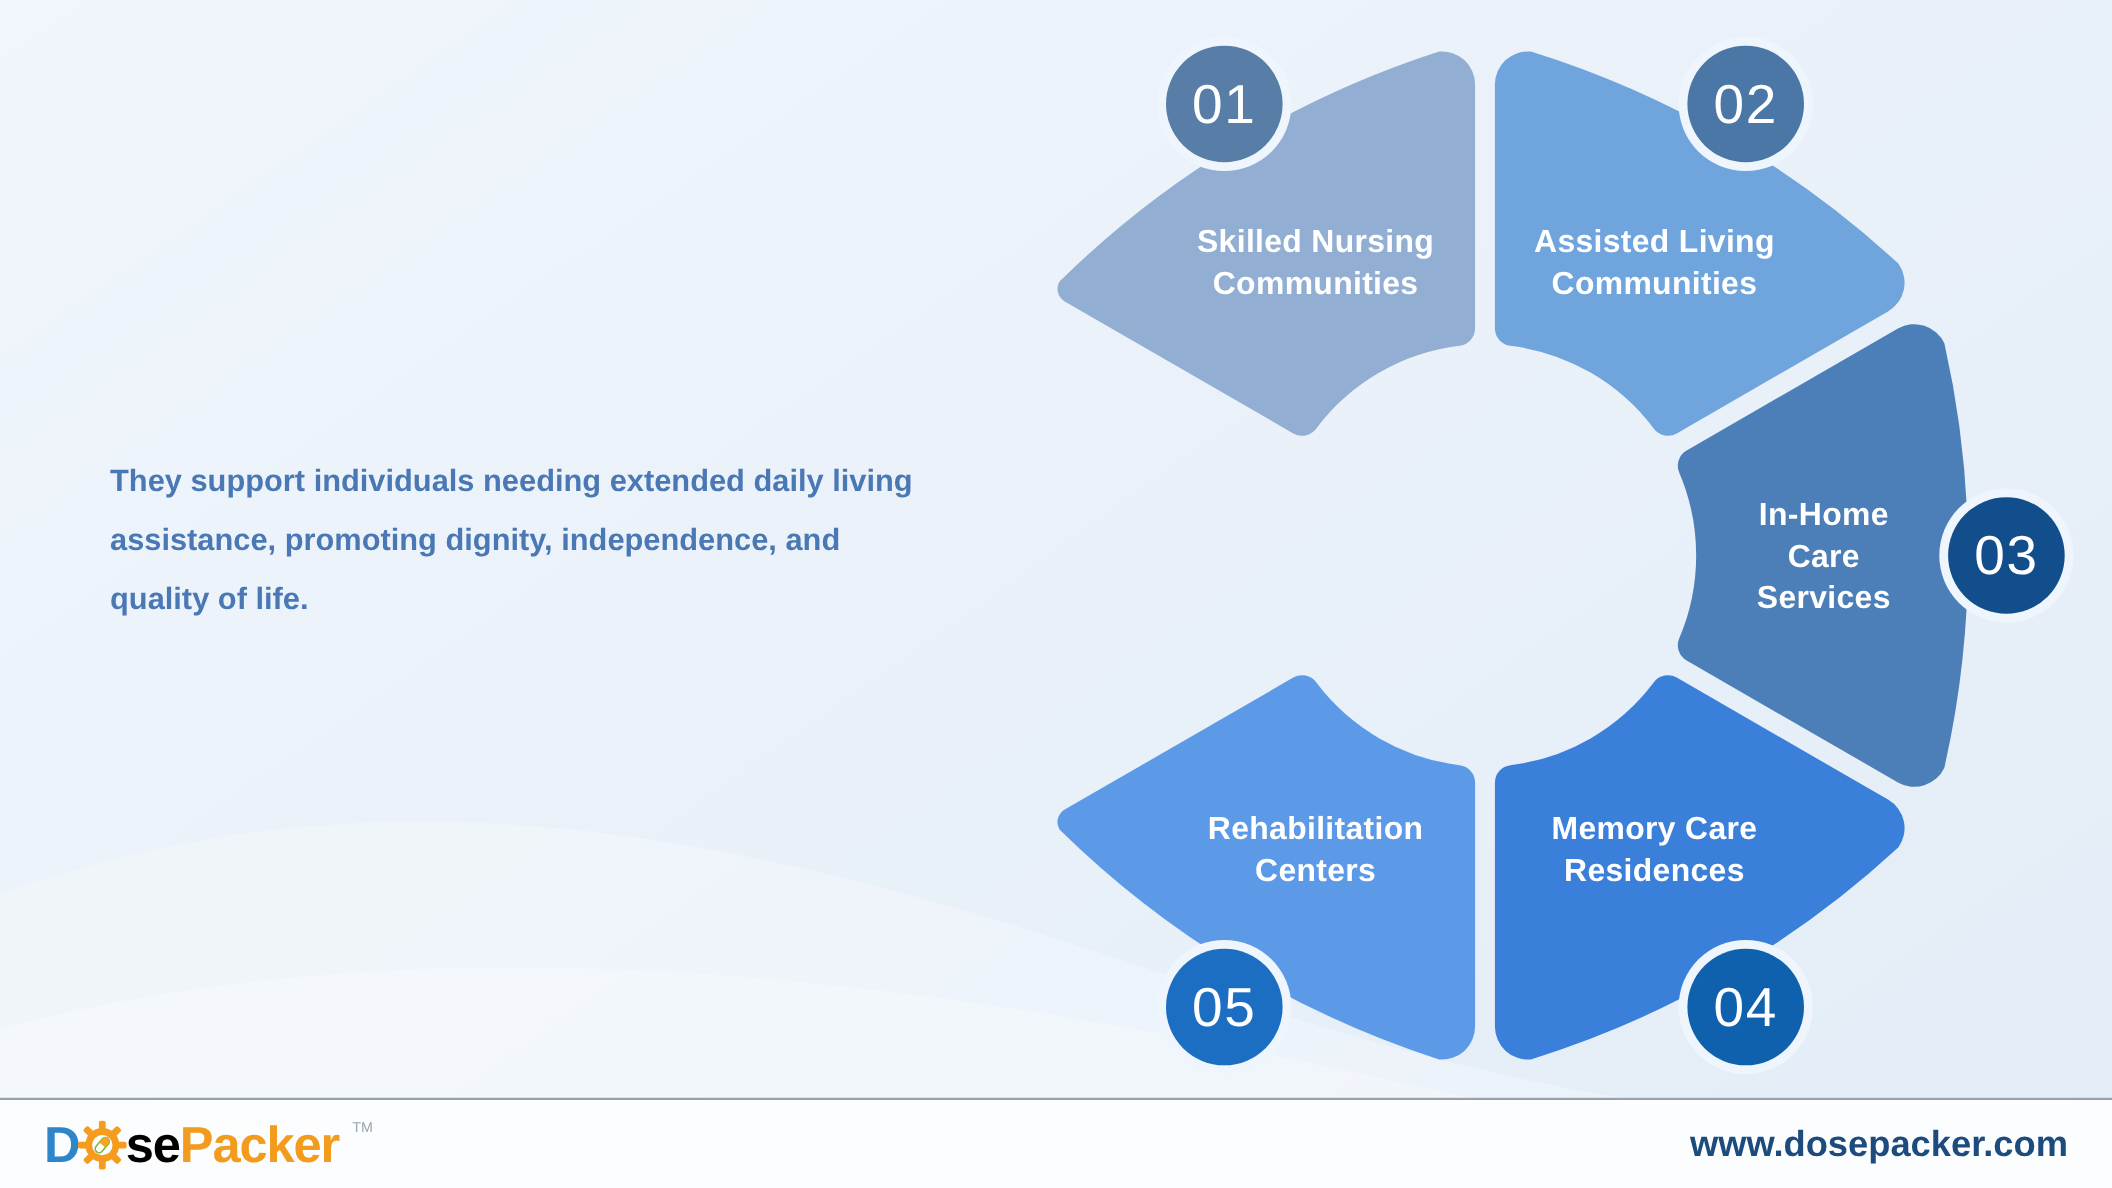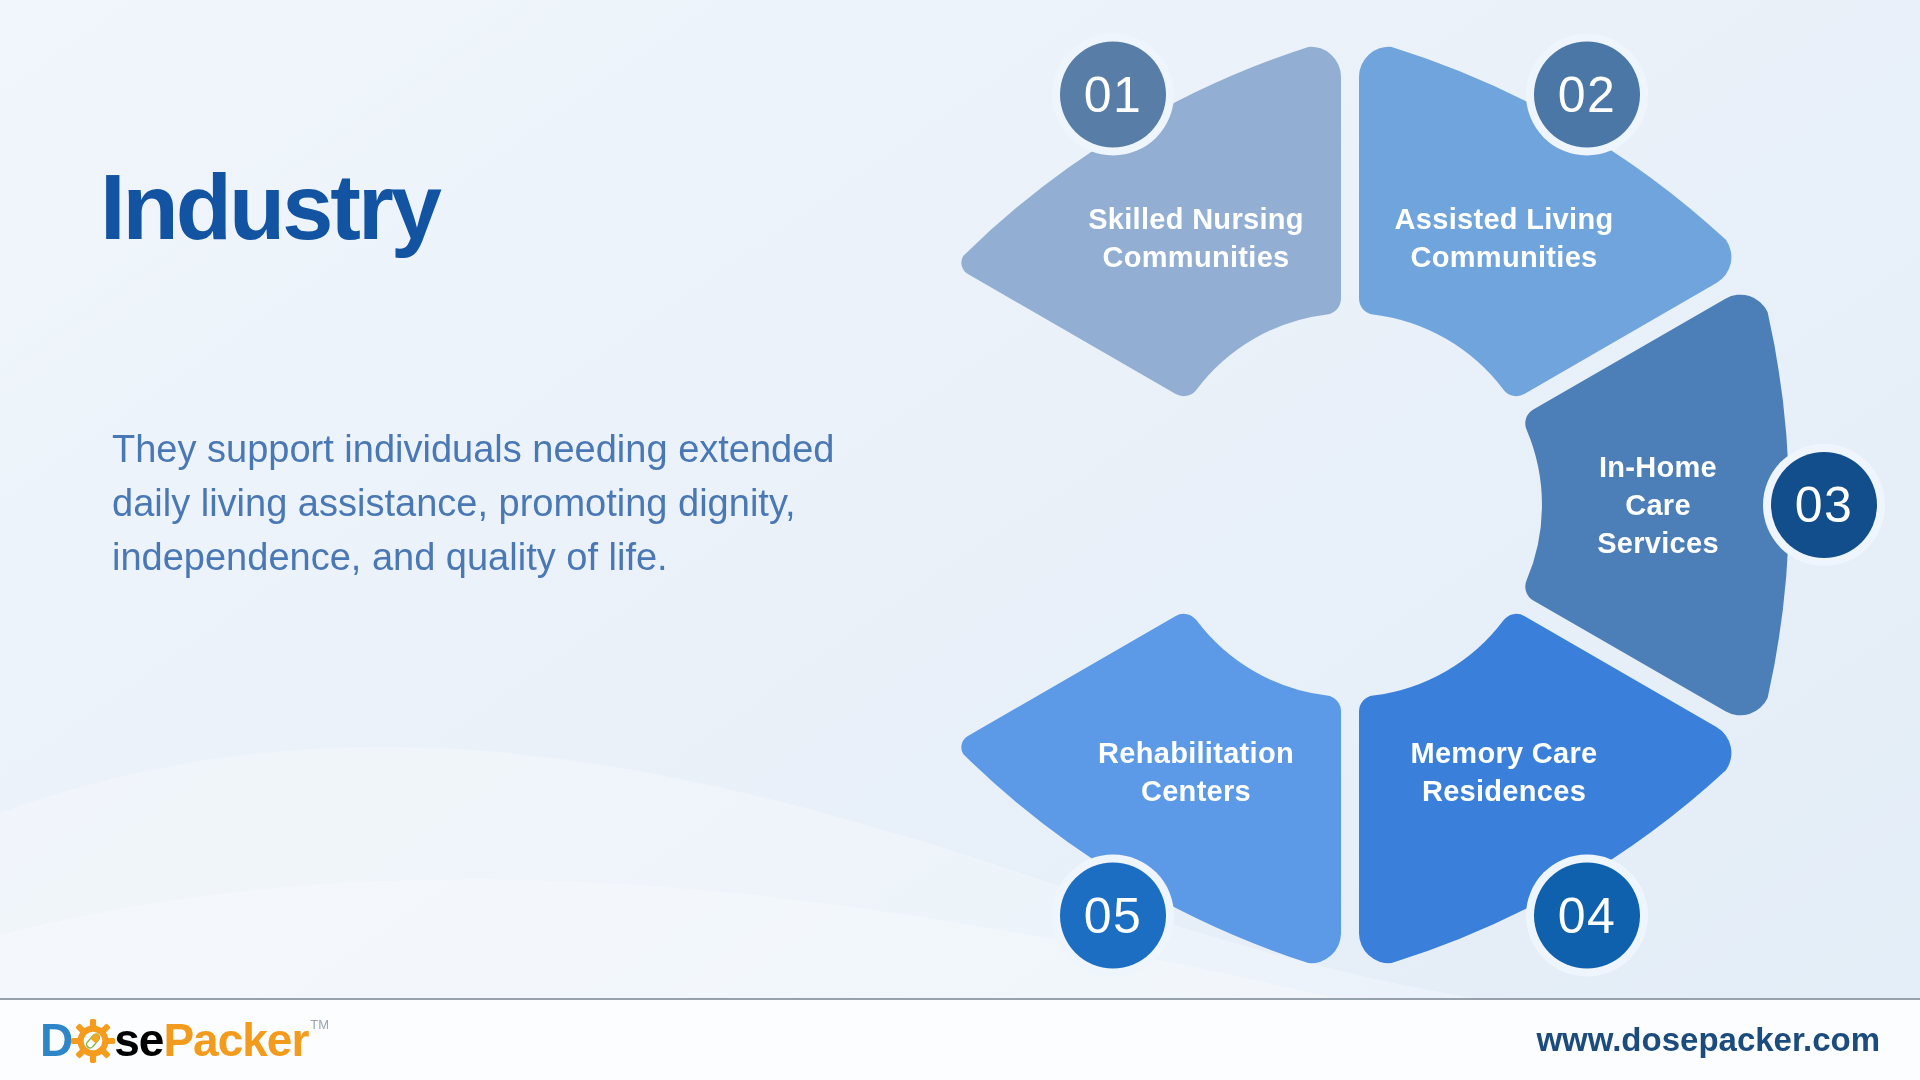--- a/index.html
+++ b/index.html
@@ -3,30 +3,30 @@
 <meta charset="utf-8">
 <style>
   html,body{margin:0;padding:0;}
   body{width:1920px;height:1080px;overflow:hidden;font-family:"Liberation Sans",sans-serif;}
   .canvas{position:relative;width:1920px;height:1080px;overflow:hidden;
     background:linear-gradient(145deg,#F1F6FC 0%,#EAF1F9 45%,#E3EDF7 100%);}
   .canvas svg.scene{position:absolute;left:0;top:0;}
   .page-title{position:absolute;left:100px;top:158px;font-size:92px;font-weight:800;
     letter-spacing:-3px;line-height:1.08;margin:0;}
   .page-title span{display:block;}
-  .page-desc{position:absolute;left:100px;top:410px;width:740px;font-size:38px;
-    line-height:54px;font-weight:400;margin:12px;}
+  .page-desc{position:absolute;left:100px;top:410px;width:740px;font-size:28px;
+    line-height:54px;font-weight:700;margin:0;}
   .petal-label{font-size:29px;font-weight:600;letter-spacing:0.3px;}
   .badge-num{font-size:50px;font-weight:400;letter-spacing:1.5px;}
   .footer{position:absolute;left:0;top:998px;width:1920px;height:82px;
     background:#FCFDFE;border-top:2px solid #97A1AB;box-sizing:border-box;
     display:flex;align-items:center;justify-content:space-between;padding:0 40px;}
   .logo{display:flex;align-items:center;font-weight:700;font-size:46px;letter-spacing:-1px;}
   .logo .gear{margin:2px -2px 0 -2px;}
-  .lg-tm{font-size:13px;font-weight:400;color:#9AA5B0;align-self:flex-start;margin:4px 0 0 2px;letter-spacing:0;}
+  .lg-tm{font-size:13px;font-weight:400;color:#9AA5B0;align-self:flex-start;margin:4px 0 0 12px;letter-spacing:0;}
   .site-url{font-size:33px;font-weight:700;}
 </style>
 </head>
 <body>
 
 <div class="canvas">
 
   <svg class="scene" width="1920" height="1080" viewBox="0 0 1920 1080">
     <path d="M -20 820 C 350 680, 700 760, 1100 900 S 1800 1040, 1960 990 L 1960 1100 L -20 1100 Z" fill="rgba(255,255,255,0.28)"></path>
     <path d="M -20 940 C 420 820, 900 900, 1300 990 S 1850 1070, 1960 1040 L 1960 1100 L -20 1100 Z" fill="rgba(255,255,255,0.25)"></path>
@@ -55,21 +55,20 @@
         <circle cx="1587.0" cy="915.5" r="61" fill="#EFF5FC"></circle>
         <circle cx="1587.0" cy="915.5" r="53" fill="#0F61AE"></circle>
         <text x="1587.0" y="932.5" text-anchor="middle" class="badge-num" fill="#FFFFFF">04</text>
         <circle cx="1113.0" cy="915.5" r="61" fill="#EFF5FC"></circle>
         <circle cx="1113.0" cy="915.5" r="53" fill="#1C6EC3"></circle>
         <text x="1113.0" y="932.5" text-anchor="middle" class="badge-num" fill="#FFFFFF">05</text>
       </g>
   </svg>
 
   <h1 class="page-title" style="color: rgb(18, 83, 162);">
-    <span>Industry</span>
   </h1>
 
   <p class="page-desc" style="color: rgb(74, 120, 181);">They support individuals needing extended daily living assistance, promoting dignity, independence, and quality of life.</p>
 
   <div class="footer">
     <div class="logo">
       <span class="lg-blue" style="color: rgb(46, 134, 201);">D</span>
       <svg class="gear" width="46" height="46" viewBox="-26 -26 52 52">
         <g fill="#F59C1E">
           <rect x="-3.5" y="-25" width="7" height="10" rx="2"></rect>

